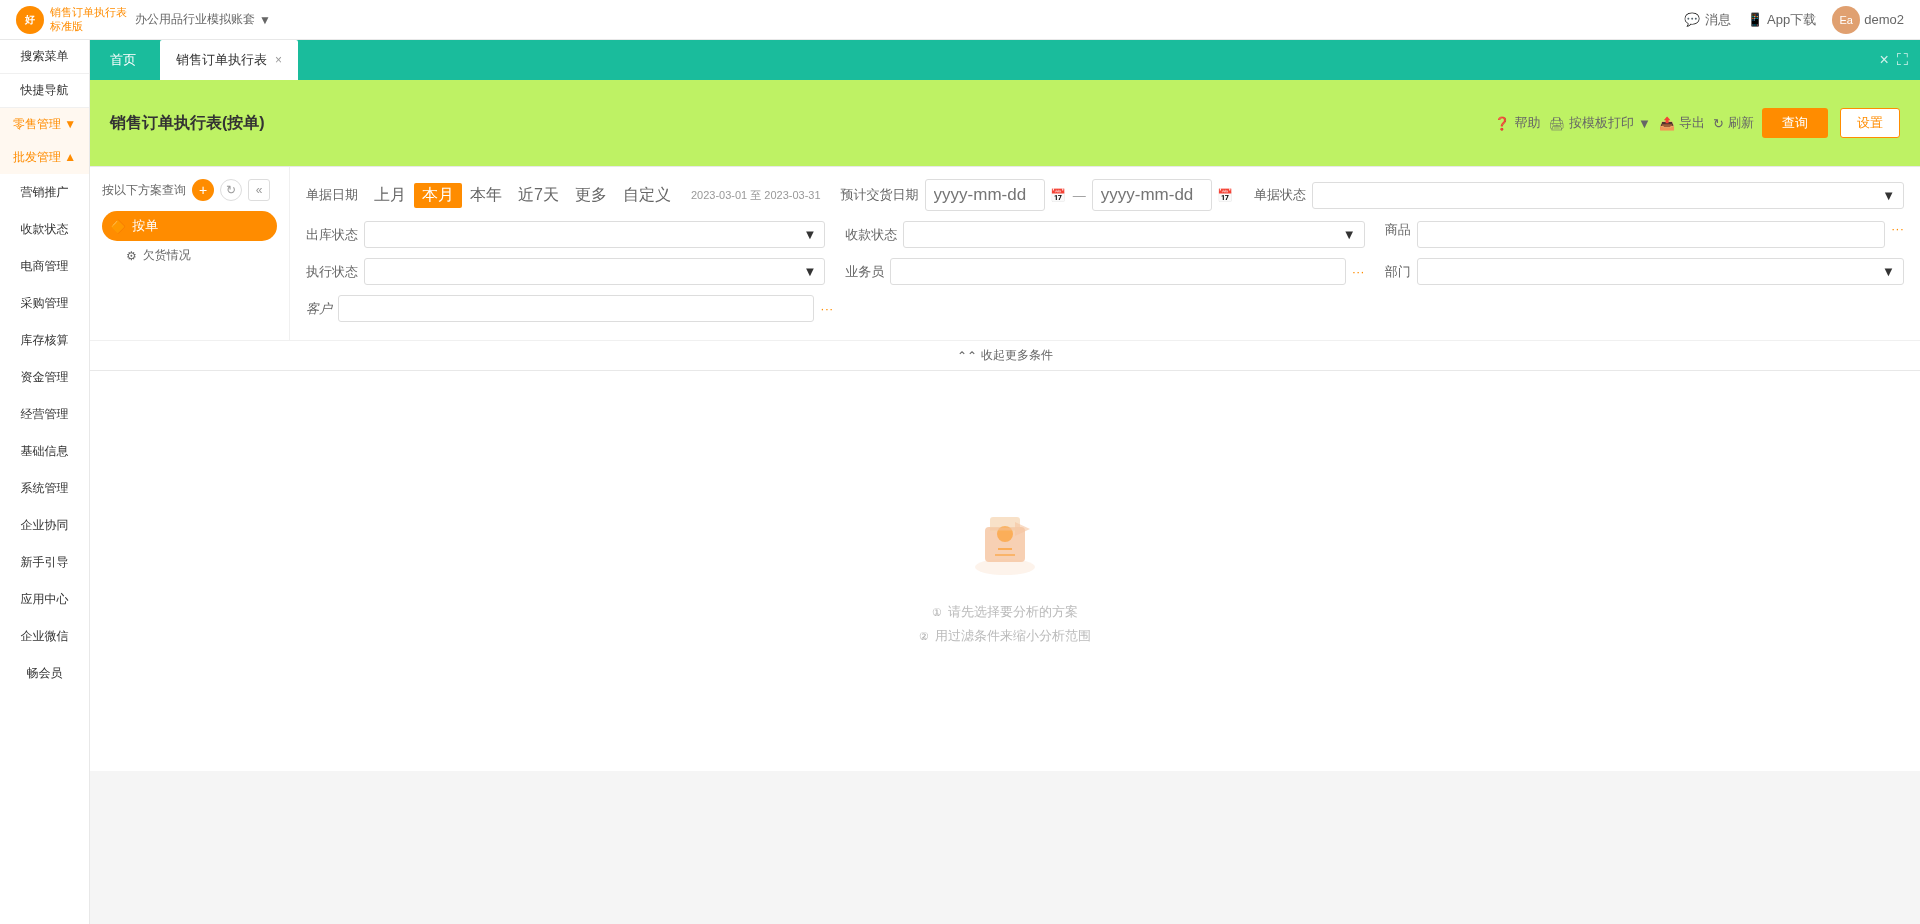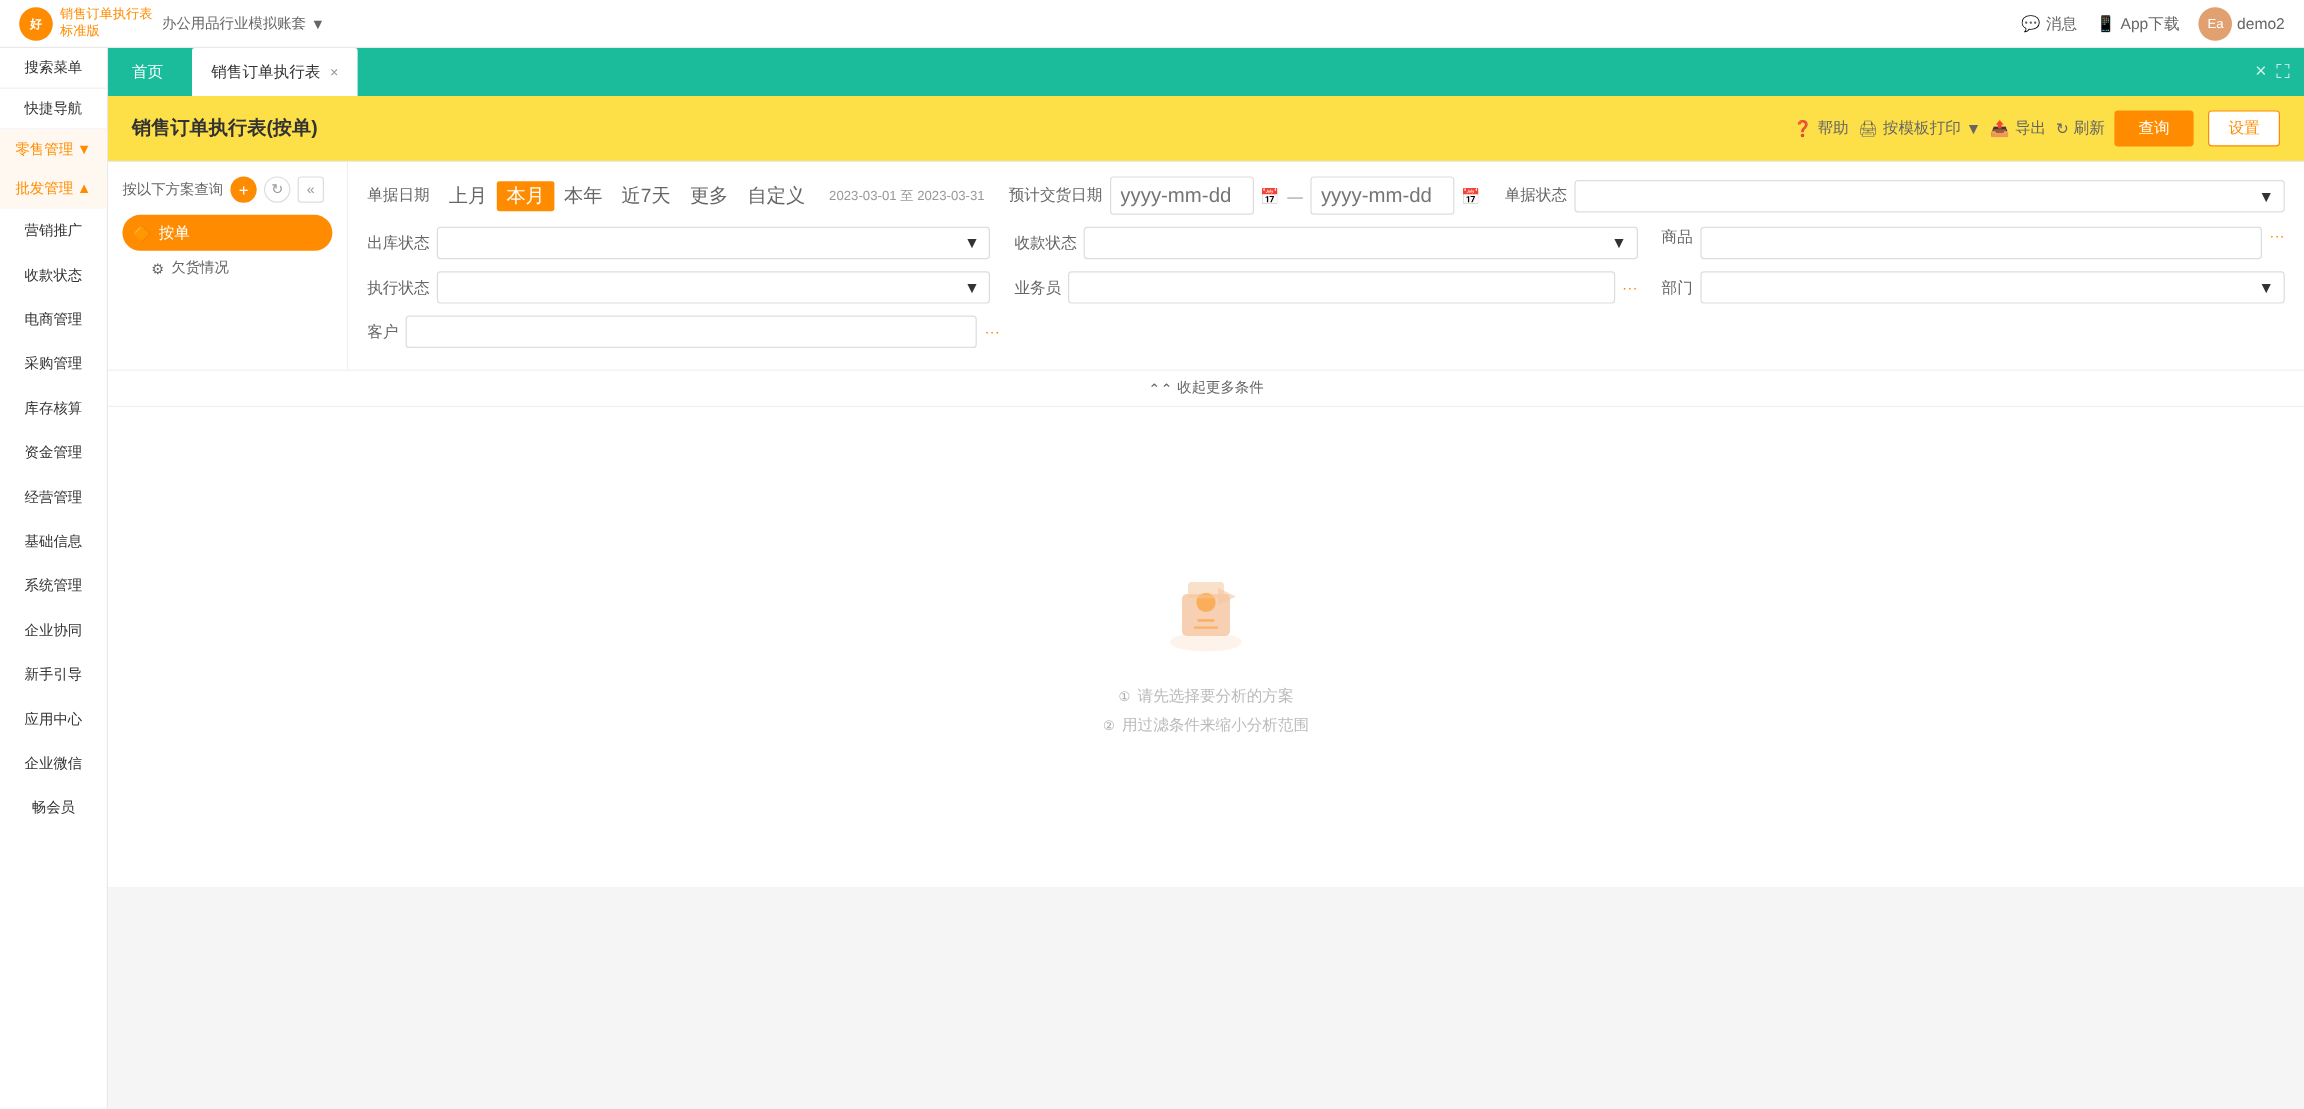--- a/index.html
+++ b/index.html
@@ -51,22 +51,22 @@
     .tab-active { background: white; color: #333; height: 100%; display: flex; align-items: center; padding: 0 16px; gap: 8px; font-size: 13px; cursor: pointer; border-radius: 2px 2px 0 0; margin-left: 4px; }
     .tab-close { color: #999; cursor: pointer; font-size: 12px; }
     .tab-bar-actions { margin-left: auto; display: flex; align-items: center; gap: 8px; padding-right: 12px; }
     .tab-action-btn { color: white; cursor: pointer; font-size: 16px; opacity: 0.8; }
 
     
     .page-container { flex: 1; overflow: auto; background: #f5f5f5; padding: 0; }
 
     
     .page-header {
-      background: #fde047;
-      padding: 12px 20px;
+      background: #bef264;
+      padding: 28px 20px;
       display: flex;
       align-items: center;
       justify-content: space-between;
       border-bottom: 1px solid #e8e8e8;
     }
     .page-title { font-size: 16px; font-weight: bold; color: #333; }
     .header-action { display: flex; align-items: center; gap: 4px; font-size: 13px; color: #666; cursor: pointer; }
     .btn-query { background: #ff8c00; color: white; border: none; padding: 6px 20px; border-radius: 3px; cursor: pointer; font-size: 13px; }
     .btn-settings { background: white; color: #ff8c00; border: 1px solid #ff8c00; padding: 5px 16px; border-radius: 3px; cursor: pointer; font-size: 13px; margin-left: 4px; }
     .filter-input { border: 1px solid #ddd; border-radius: 3px; padding: 5px 8px; font-size: 13px; flex: 1; color: #333; }
@@ -335,21 +335,21 @@
                 <span style="font-size:13px;color:#666;white-space:nowrap;">部门</span>
                 <div class="filter-select" style="flex:1;">
                   <span class="filter-select-text"></span>
                   <span>▼</span>
                 </div>
               </div>
             </div>
 
             <div style="display:flex; align-items:center; gap:20px; margin-bottom:6px;">
               <div style="display:flex; align-items:center; gap:6px; width:33%;">
-                <span style="font-size:13px;color:#666;white-space:nowrap;">客户</span>
+                <span style="font-size:13px;color:#666;white-space:nowrap;font-style:italic;">客户</span>
                 <input class="filter-input" style="flex: 1 1 0%;">
                 <span class="filter-dots">···</span>
               </div>
             </div>
 
           </div>
         </div>
 
         <div class="collapse-bar">
           <span class="collapse-btn">

